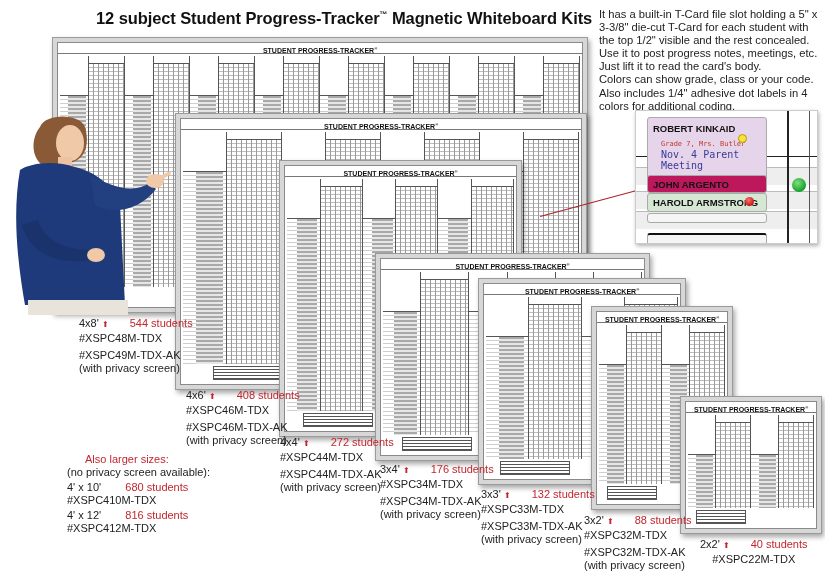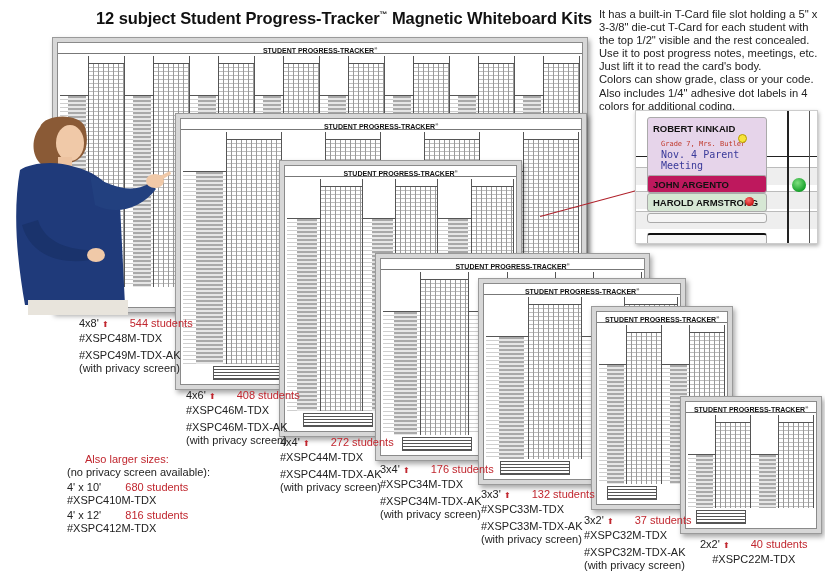--- a/index.html
+++ b/index.html
@@ -437,21 +437,21 @@
 
 <div class="cap" style="left:481px; top:488px;">
   <div><span>3x3'</span> <span class="arrow">⬆</span> <span class="red">132 students</span></div>
   <div>#XSPC33M-TDX</div>
   <div class="gap"></div>
   <div>#XSPC33M-TDX-AK</div>
   <div>(with privacy screen)</div>
 </div>
 
 <div class="cap" style="left:584px; top:514px;">
-  <div><span>3x2'</span> <span class="arrow">⬆</span> <span class="red">37 students</span></div>
+  <div><span>3x2'</span> <span class="arrow">⬆</span> <span class="red">88 students</span></div>
   <div>#XSPC32M-TDX</div>
   <div class="gap"></div>
   <div>#XSPC32M-TDX-AK</div>
   <div>(with privacy screen)</div>
 </div>
 
 <div class="cap" style="left:700px; top:538px; text-align:center;">
   <div><span>2x2'</span> <span class="arrow">⬆</span> <span class="red">40 students</span></div>
   <div>#XSPC22M-TDX</div>
 </div>

